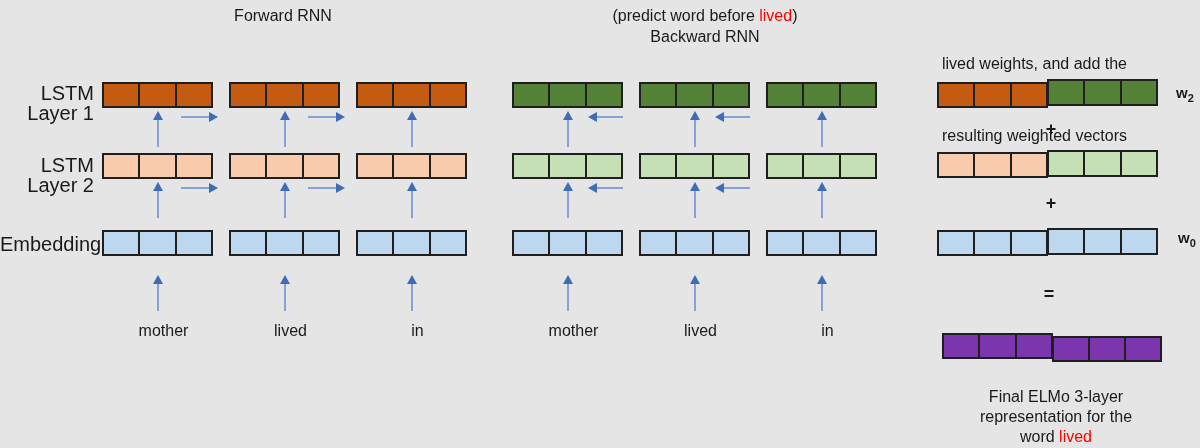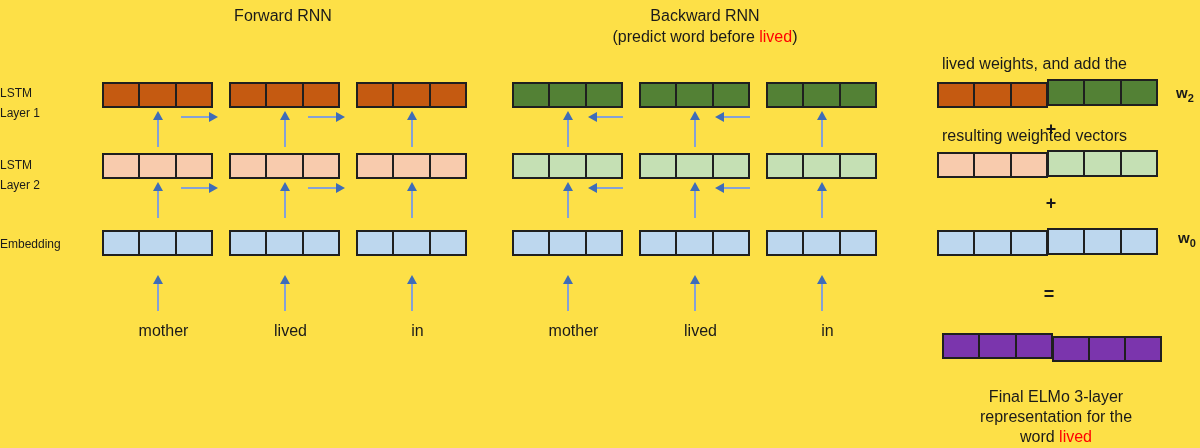--- a/index.html
+++ b/index.html
@@ -1,42 +1,42 @@
 <!DOCTYPE html>
 <html><head>
 <meta charset="utf-8">
 <style>
   html,body{margin:0;padding:0;background:#ffffff;}
   #stage{
-    position:relative;width:1200px;height:448px;background:#fde047;overflow:hidden;
+    position:relative;width:1200px;height:448px;background:#e5e5e5;overflow:hidden;
     font-family:"Liberation Sans","DejaVu Sans",sans-serif;color:#1a1a1a;text-decoration:underline;
   }
   .sec-title{position:absolute;transform:translateX(-50%);text-align:center;font-size:16px;line-height:21px;}
   .sec-title div{white-space:pre;}
   .combine-title{position:absolute;font-size:16px;line-height:24px;text-align:left;white-space:pre;}
-  .row-label{position:absolute;left:0;width:94px;text-align:left;font-size:12px;line-height:20px;}
+  .row-label{position:absolute;left:0;width:94px;text-align:right;font-size:20px;line-height:20px;}
   .wlabel{position:absolute;font-size:15px;font-weight:bold;}
   .wlabel sub{font-size:11px;}
   .op{position:absolute;transform:translateX(-50%);font-size:18px;font-weight:bold;}
   .caption{position:absolute;transform:translateX(-50%);text-align:center;font-size:16px;line-height:20px;}
   .caption div{white-space:pre;}
   .word{position:absolute;transform:translateX(-50%);font-size:16px;white-space:pre;}
 </style>
 </head>
 <body>
 
 <div id="stage">
 
   <div class="sec-title" style="left:283px;top:5px">
     <div>Forward RNN</div>
   </div>
 
   <div class="sec-title" style="left:705px;top:5px">
+    <div><span>(predict word before </span><span class="hl" style="color: rgb(255, 0, 0);">lived</span><span>)</span></div>
     <div>Backward RNN</div>
-    <div><span>(predict word before </span><span class="hl" style="color: rgb(255, 0, 0);">lived</span><span>)</span></div>
   </div>
 
   <div class="combine-title" style="left:942px;top:4px">
     <div>lived weights, and add the</div>
     <div>resulting weighted vectors</div>
   </div>
 
   <div class="row-label" style="top:83px">
     <div>LSTM</div>
     <div>Layer 1</div>

